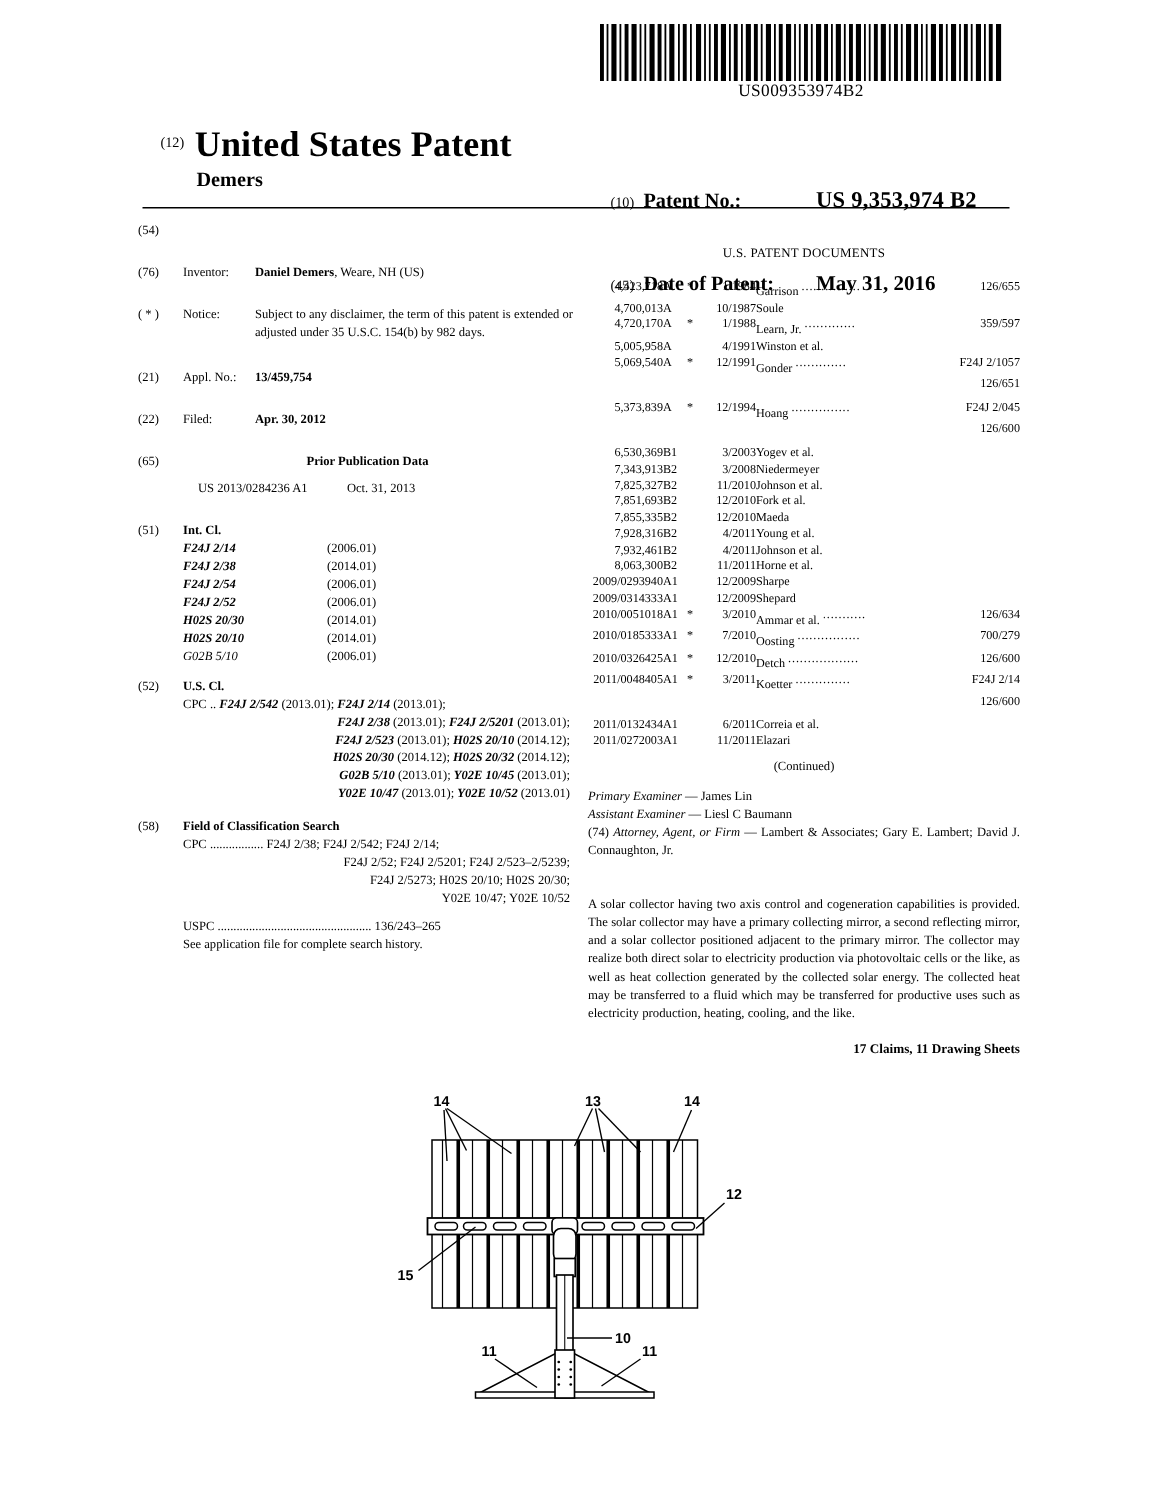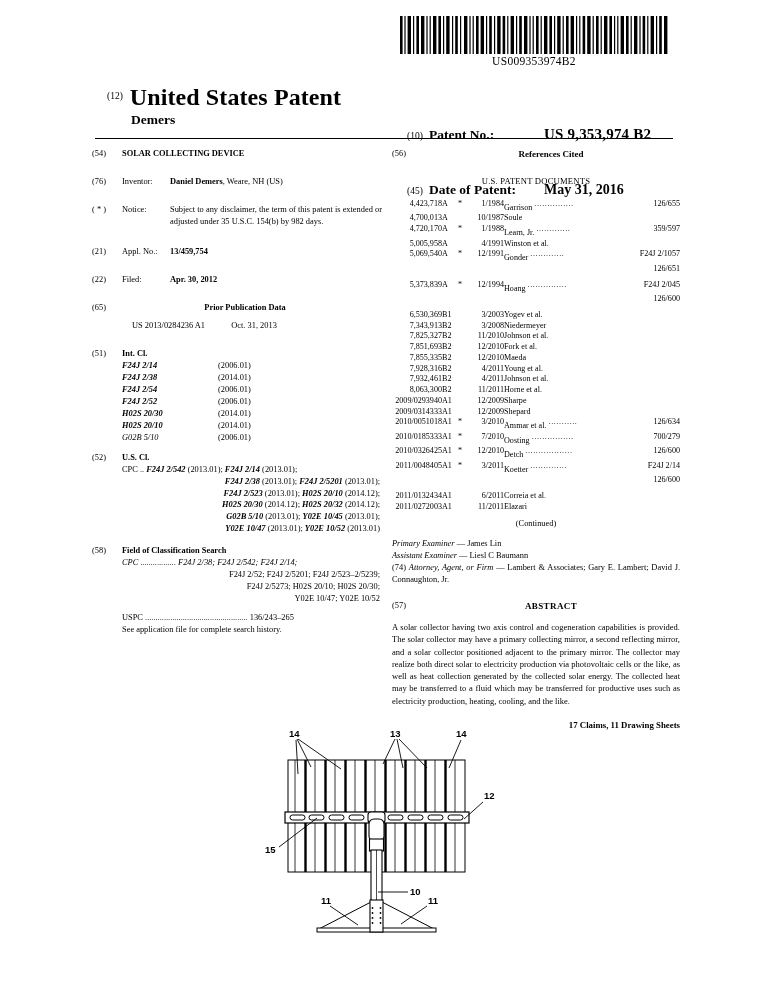--- a/index.html
+++ b/index.html
@@ -182,21 +182,20 @@
         </div>
       </div>
     </div>
   </div>
   <div class="rule-thick"></div>
 
   <div class="col-left">
 
     <div class="sec">
       <div class="sec-num">(54)</div>
-      <div class="sec-body b">SOLAR COLLECTING DEVICE</div>
     </div>
     <div class="gap16"></div>
 
     <div class="sec">
       <div class="sec-num">(76)</div>
       <div class="sec-body">
         <span class="lbl">Inventor:</span><span class="b">Daniel Demers</span><span>, Weare, NH (US)</span>
       </div>
     </div>
     <div class="gap16"></div>
@@ -293,36 +292,32 @@
           </div>
       </div>
     </div>
     <div class="gap10"></div>
 
     <div class="sec">
       <div class="sec-num">(58)</div>
       <div class="sec-body">
         <div class="b">Field of Classification Search</div>
         <div id="focs-list">
-            <div class="focs-line" style="text-align: left; font-style: italic;">CPC ................. F24J 2/38;  F24J 2/542;  F24J 2/14;</div>
+            <div class="focs-line" style="text-align: left;">CPC ................. F24J 2/38;  F24J 2/542;  F24J 2/14;</div>
             <div class="focs-line">F24J 2/52;  F24J 2/5201;  F24J 2/523–2/5239;</div>
             <div class="focs-line">F24J 2/5273;  H02S 20/10;  H02S 20/30;</div>
             <div class="focs-line">Y02E 10/47;  Y02E 10/52</div>
           </div>
         <div style="margin-top:7px;">USPC ................................................. 136/243–265</div>
         <div>See application file for complete search history.</div>
       </div>
     </div>
   </div>
 
   <div class="col-right">
-    <div style="display:flex;">
-      <div style="width:30px;">(56)</div>
-      <div style="flex:1;" class="refhead">References Cited</div>
-    </div>
     <div class="gap14"></div>
     <div class="uspd">U.S. PATENT DOCUMENTS</div>
     <div class="gap12"></div>
 
     <table class="reftable">
       <tbody id="ref-body">
           <tr>
             <td class="c-num">4,423,718</td>
             <td class="c-kind">A</td>
             <td class="c-ast">*</td>
@@ -530,24 +525,20 @@
     </div>
     <div class="exam">
       <span class="i">Assistant Examiner</span><span> — Liesl C Baumann</span>
     </div>
     <div class="exam justify">
       <span>(74)</span>
       <span class="i">Attorney, Agent, or Firm</span><span> — Lambert &amp; Associates; Gary E. Lambert; David J. Connaughton, Jr.</span>
     </div>
     <div class="gap14"></div>
 
-    <div style="display:flex;">
-      <div style="width:30px;">(57)</div>
-      <div style="flex:1;" class="abshead">ABSTRACT</div>
-    </div>
     <div class="gap8"></div>
     <div class="abstext">A solar collector having two axis control and cogeneration capabilities is provided. The solar collector may have a primary collecting mirror, a second reflecting mirror, and a solar collector positioned adjacent to the primary mirror. The collector may realize both direct solar to electricity production via photovoltaic cells or the like, as well as heat collection generated by the collected solar energy. The collected heat may be transferred to a fluid which may be transferred for productive uses such as electricity production, heating, cooling, and the like.</div>
     <div class="claims">17 Claims, 11 Drawing Sheets</div>
   </div>
 
   <div class="drawing">
     <svg viewBox="0 0 280 235" width="280" height="235">
       <g stroke="#000" fill="none" stroke-width="1">
 
         <rect x="33" y="48" width="177" height="112" fill="#fff" stroke="#000" stroke-width="1"></rect>

